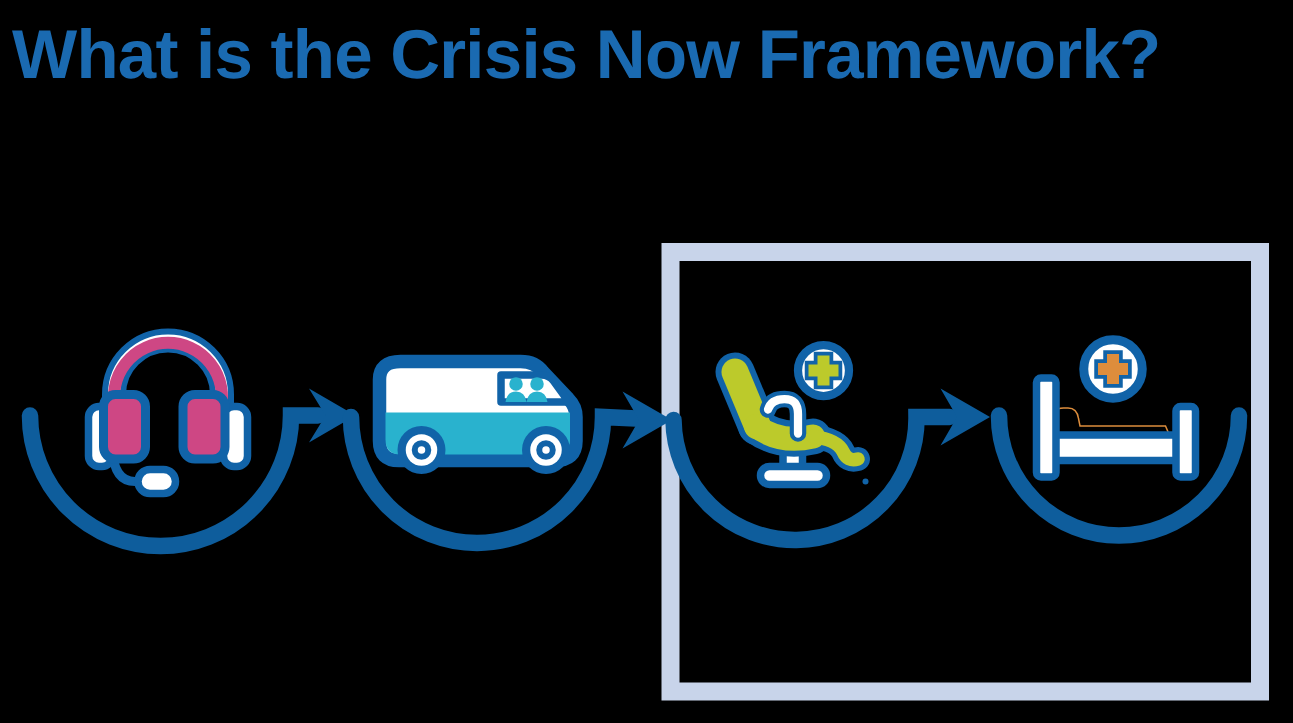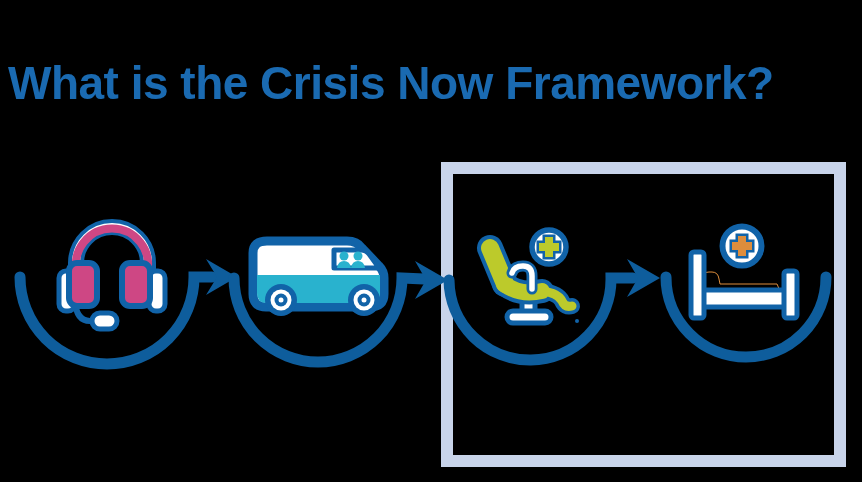--- a/index.html
+++ b/index.html
@@ -8,21 +8,21 @@
     --bed-orange:#dd8d3c; --highlight-box:#c8d4ea; --icon-white:#ffffff;
     --background:#000000;
   }
   html,body{margin:0;padding:0;}
   body{background:var(--background);width:862px;height:482px;overflow:hidden;}
   .stage{position:relative;width:862px;height:482px;background:var(--background);}
   .title{
     position:absolute;left:8px;top:10px;width:854px;
     font-family:"Liberation Sans","DejaVu Sans",sans-serif;
     font-weight:700;font-size:46px;line-height:1.15;letter-spacing:-0.5px;
-    color:var(--title-blue);white-space:nowrap;margin-top:47px;
+    color:var(--title-blue);white-space:nowrap;
   }
   svg{position:absolute;left:0;top:0;}
   .flow{stroke:var(--flow-blue);stroke-width:11;fill:none;stroke-linecap:round;}
   .ah{fill:var(--flow-blue);stroke:none;}
   .hl{fill:none;stroke:var(--highlight-box);stroke-width:12;}
   .ob{stroke:var(--outline-blue);fill:none;}
   .fw{fill:var(--icon-white);}
   .fp{fill:var(--headset-pink);}
   .ft{fill:var(--van-teal);}
   .fb{fill:var(--outline-blue);}

